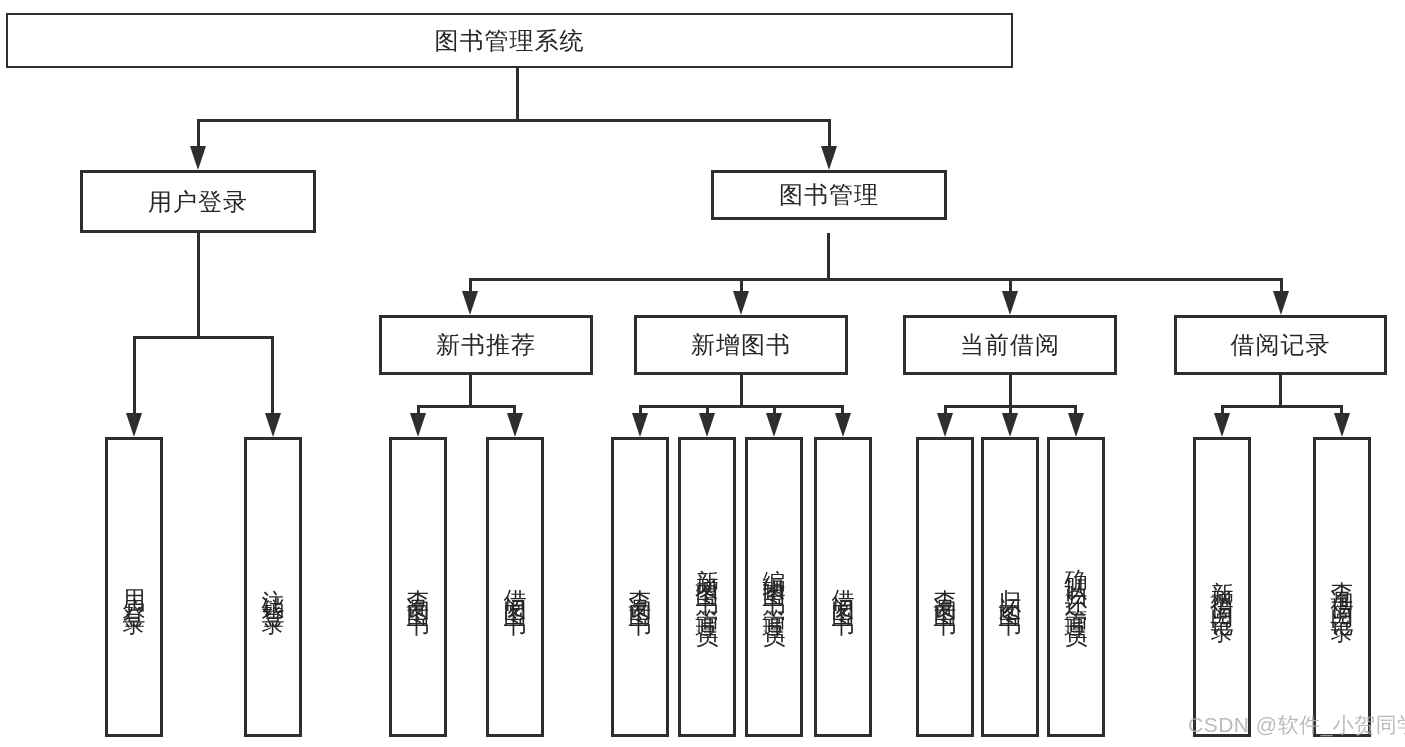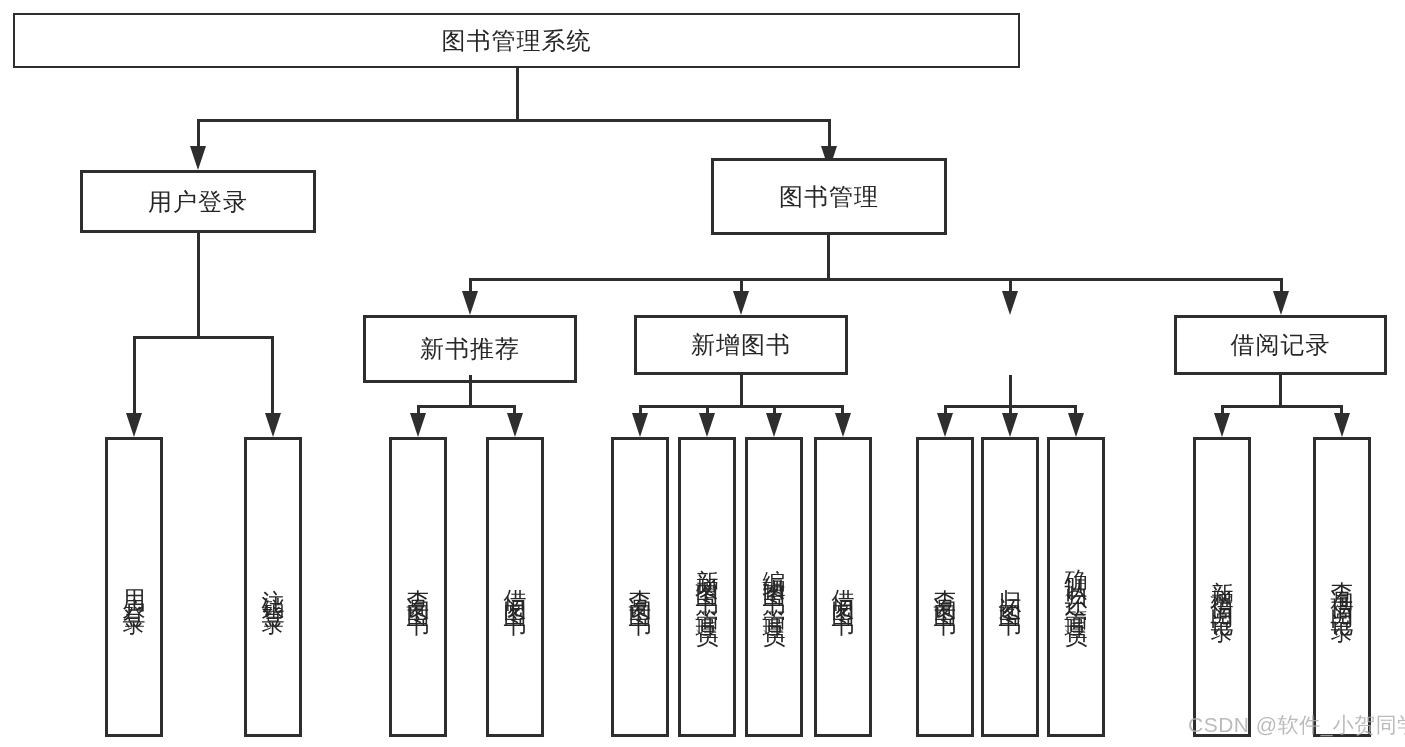--- a/index.html
+++ b/index.html
@@ -34,52 +34,53 @@
     position:absolute; left:1188px; top:711px; width:210px;
     font-size:21px; color:var(--wm); opacity:.85; z-index:5;
     white-space:nowrap; letter-spacing:0.5px;
   }
 </style>
 </head>
 <body>
 
 <div class="stage">
 
-  <div class="box l0" style="left:13px;top:13px;width:1007px;height:55px">图书管理系统</div>
+  <div class="box l0" style="left:6px;top:13px;width:1007px;height:55px">图书管理系统</div>
 
   <i class="vl" style="left:516px;top:68px;height:53px"></i>
   <i class="hl" style="left:197px;top:119px;width:633px"></i>
   <i class="vl" style="left:197px;top:119px;height:30px"></i>
   <i class="vl" style="left:828px;top:119px;height:30px"></i>
   <i class="ah" style="left:190px;top:146px"></i>
   <i class="ah" style="left:821px;top:146px"></i>
 
   <div class="box" style="left:80px;top:170px;width:236px;height:63px">用户登录</div>
-  <div class="box" style="left:711px;top:158px;width:236px;height:77px">图书管理</div>
+  <div class="box" style="left:711px;top:170px;width:236px;height:50px">图书管理</div>
 
   <i class="vl" style="left:197px;top:233px;height:106px"></i>
   <i class="hl" style="left:133px;top:336px;width:141px"></i>
   <i class="vl" style="left:133px;top:336px;height:80px"></i>
   <i class="vl" style="left:271px;top:336px;height:80px"></i>
   <i class="ah" style="left:126px;top:413px"></i>
   <i class="ah" style="left:265px;top:413px"></i>
 
   <i class="vl" style="left:827px;top:233px;height:48px"></i>
   <i class="hl" style="left:469px;top:278px;width:813px"></i>
   <i class="vl" style="left:469px;top:278px;height:16px"></i>
   <i class="vl" style="left:740px;top:278px;height:16px"></i>
   <i class="vl" style="left:1009px;top:278px;height:16px"></i>
   <i class="vl" style="left:1280px;top:278px;height:16px"></i>
   <i class="ah" style="left:462px;top:291px"></i>
   <i class="ah" style="left:733px;top:291px"></i>
   <i class="ah" style="left:1002px;top:291px"></i>
   <i class="ah" style="left:1273px;top:291px"></i>
 
-  <div class="box" style="left:363px;top:315px;width:214px;height:68px">新书推荐</div>
+  <div class="box" style="left:379px;top:315px;width:214px;height:60px">新书推荐</div>
   <div class="box" style="left:634px;top:315px;width:214px;height:60px">新增图书</div>
+  <div class="box" style="left:903px;top:315px;width:214px;height:60px">当前借阅</div>
   <div class="box" style="left:1174px;top:315px;width:213px;height:60px">借阅记录</div>
 
   <i class="vl" style="left:469px;top:375px;height:33px"></i>
   <i class="hl" style="left:417px;top:405px;width:99px"></i>
   <i class="vl" style="left:417px;top:405px;height:12px"></i>
   <i class="vl" style="left:513px;top:405px;height:12px"></i>
   <i class="ah" style="left:410px;top:413px"></i>
   <i class="ah" style="left:507px;top:413px"></i>
 
   <i class="vl" style="left:740px;top:375px;height:33px"></i>

